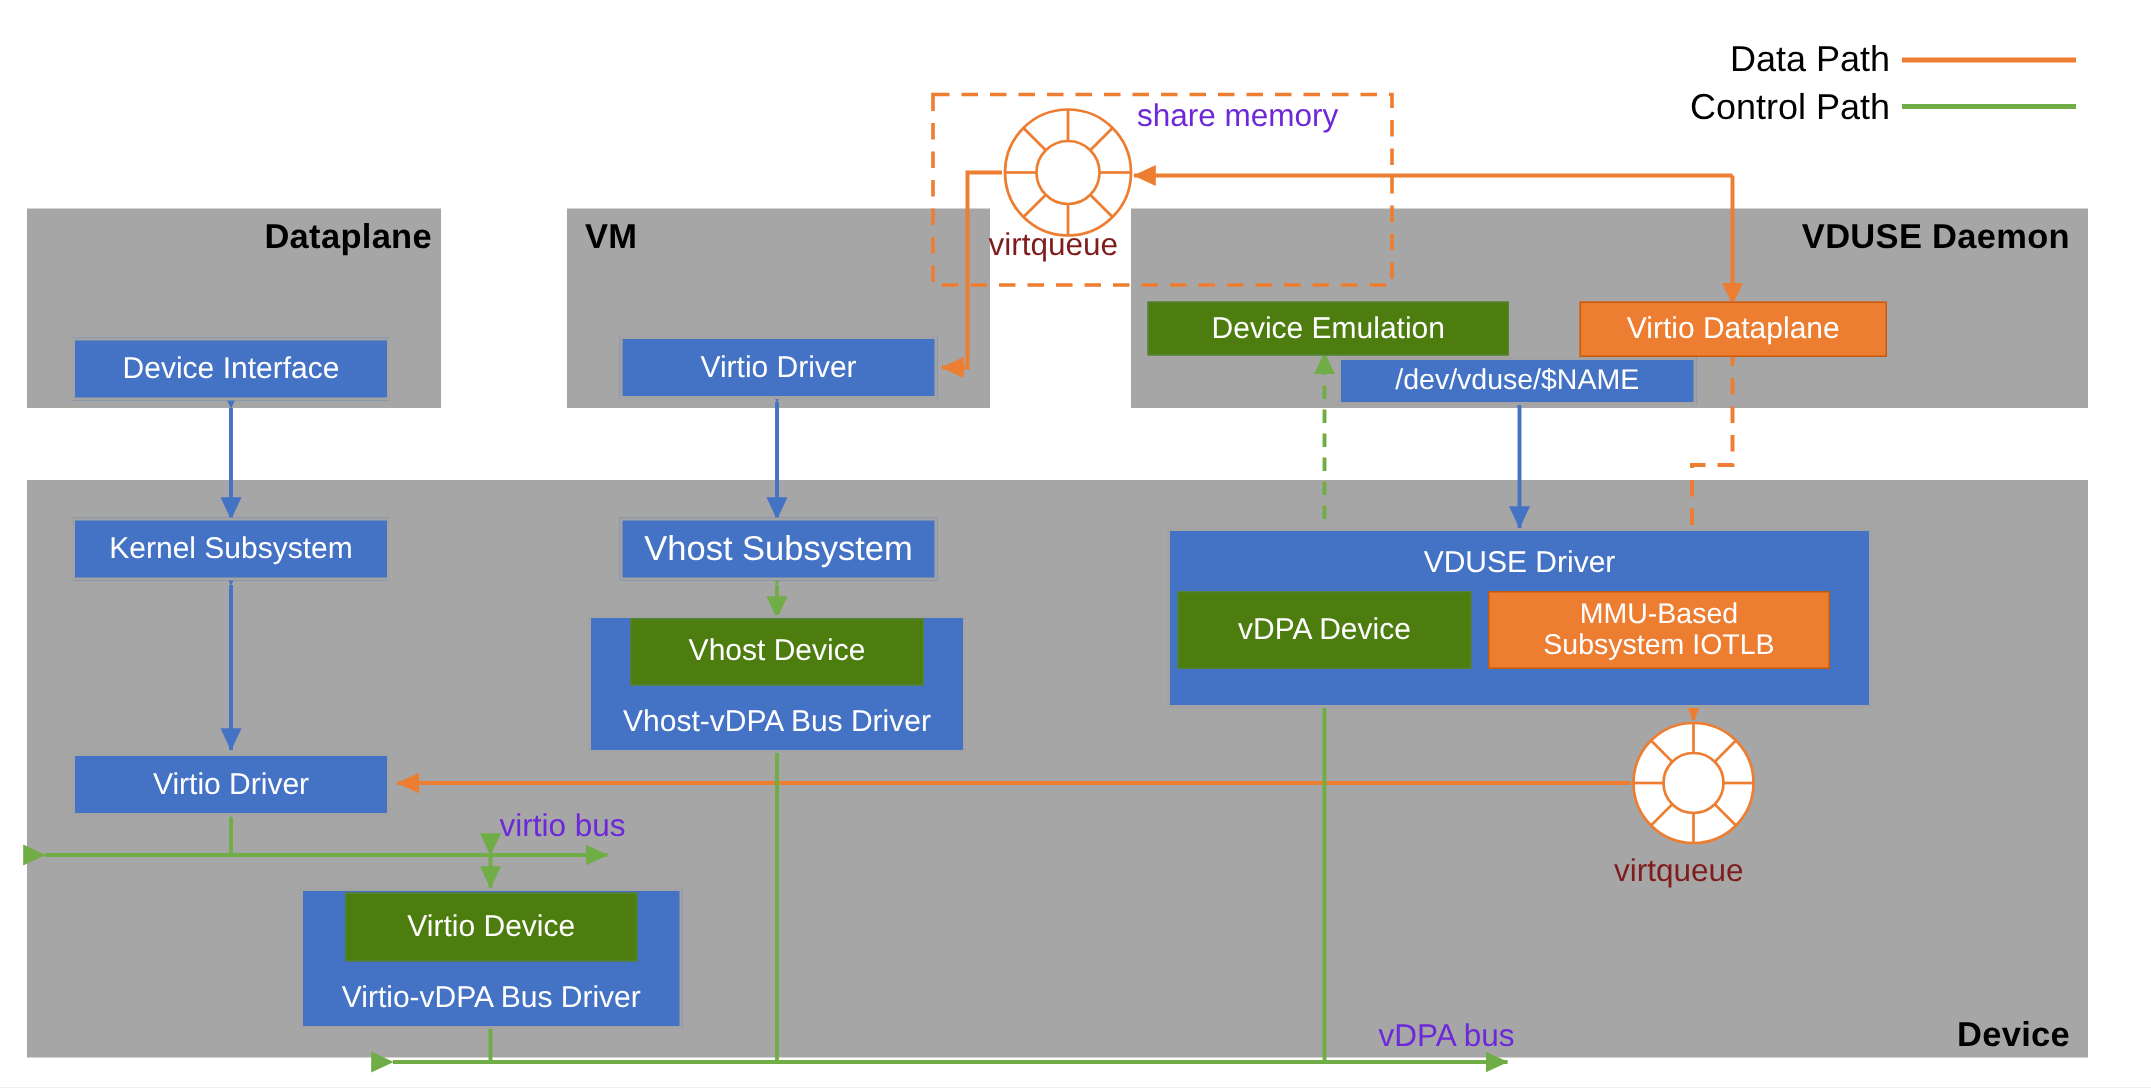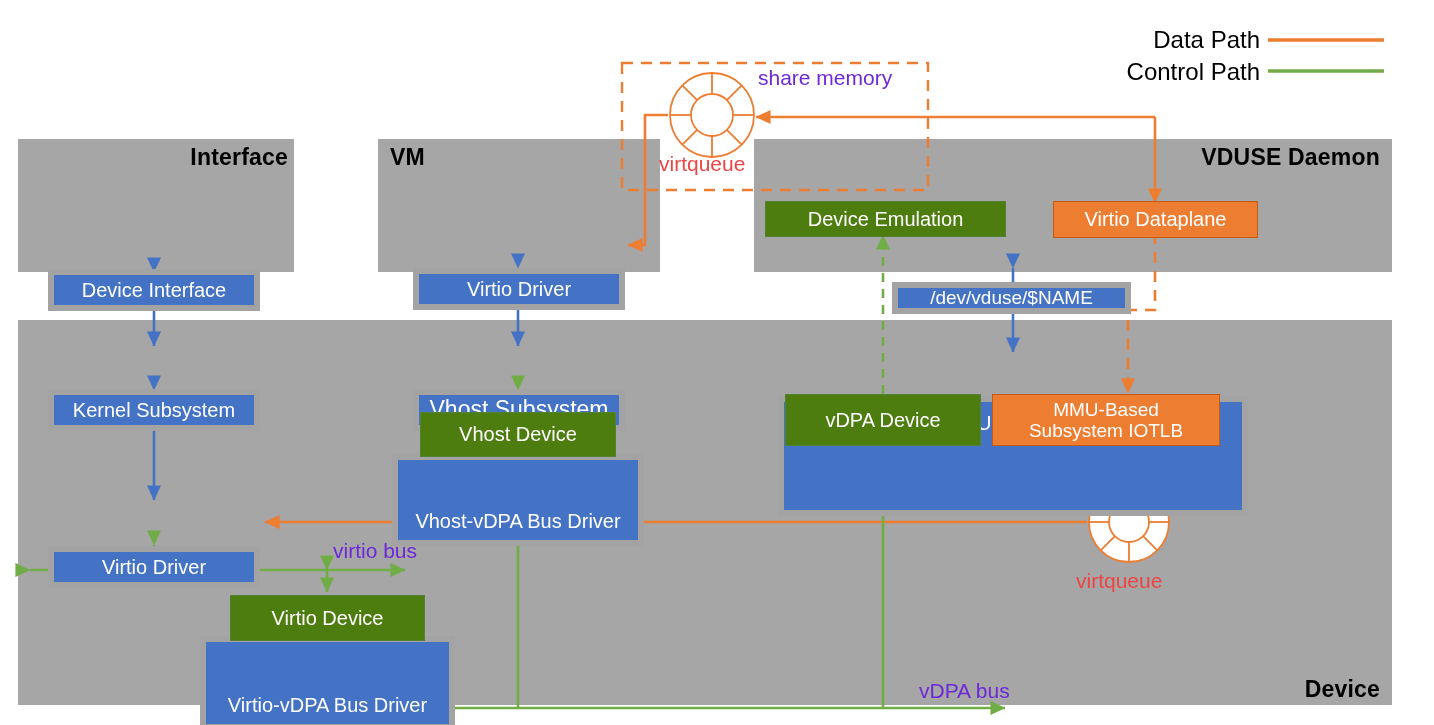--- a/index.html
+++ b/index.html
@@ -2,35 +2,35 @@
 <html><head>
 <meta charset="utf-8">
 <style>
   html,body{margin:0;padding:0;background:#ffffff;}
   body{font-family:"Liberation Sans","DejaVu Sans",sans-serif;}
   #stage{position:relative;width:1434px;height:725px;background:#ffffff;overflow:hidden;}
   .panel{position:absolute;background:#a6a6a6;}
   .panel-title{position:absolute;font-weight:bold;color:#000;font-size:23px;letter-spacing:.2px;}
   .box{position:absolute;box-sizing:border-box;display:flex;align-items:center;justify-content:center;
        text-align:center;color:#ffffff;line-height:1.12;}
-  .blue{background:#4472c4;border:6px solid #a3a3a3;margin-top:44px;}
+  .blue{background:#4472c4;border:2px solid #a3a3a3;}
   .green{background:#4d7c0f;border:1px solid #548235;}
   .orange{background:#ed7d31;border:1px solid #c55a11;}
   .lbl{position:absolute;color:#6d28d9;font-size:21px;white-space:nowrap;}
   .legend-label{position:absolute;font-size:24px;color:#000;text-align:right;white-space:nowrap;}
   svg.ov{position:absolute;left:0;top:0;width:1434px;height:725px;pointer-events:none;}
-  .vq-label{position:absolute;font-size:21px;color:#ef4444;white-space:nowrap;}
+  .vq-label{position:absolute;font-size:21px;color:#7f1d1d;white-space:nowrap;}
 </style>
 </head>
 <body>
 
 <div id="stage">
 
   <div class="panel" style="left:18px;top:139px;width:276px;height:133px;"></div>
-  <div class="panel-title" style="left:18px;top:144px;width:270px;text-align:right;">Interface</div>
+  <div class="panel-title" style="left:18px;top:144px;width:270px;text-align:right;">Dataplane</div>
 
   <div class="panel" style="left:378px;top:139px;width:282px;height:133px;"></div>
   <div class="panel-title" style="left:390px;top:144px;text-align:left;">VM</div>
 
   <div class="panel" style="left:754px;top:139px;width:638px;height:133px;"></div>
   <div class="panel-title" style="left:1000px;top:144px;width:380px;text-align:right;">VDUSE Daemon</div>
 
   <div class="panel" style="left:18px;top:320px;width:1374px;height:385px;"></div>
   <div class="panel-title" style="left:1000px;top:676px;width:380px;text-align:right;">Device</div>
 

